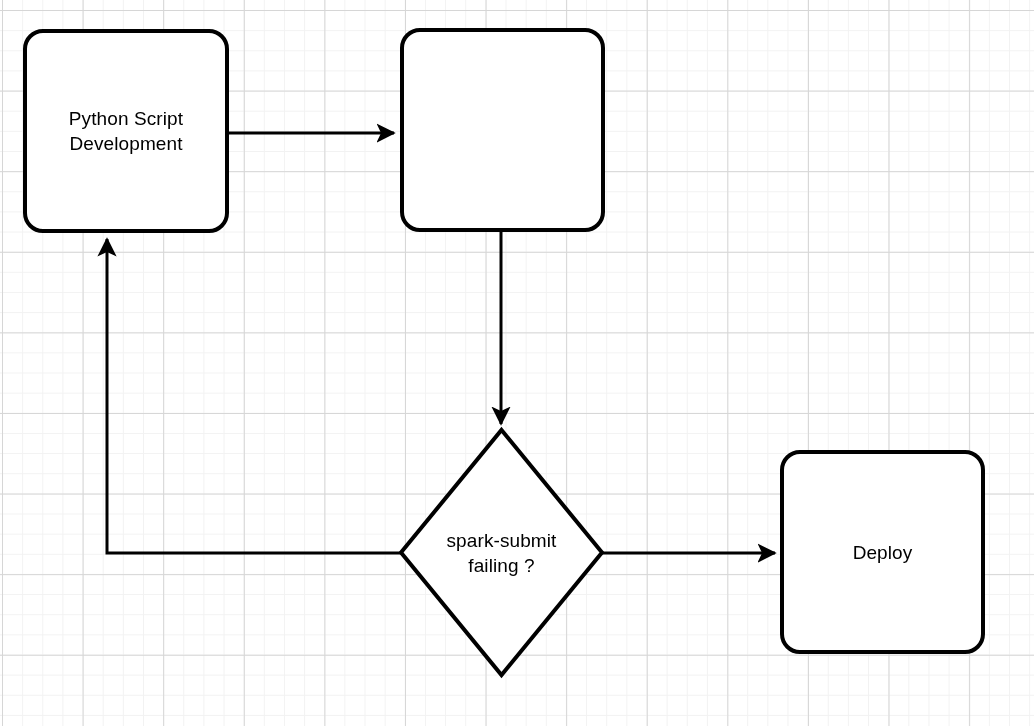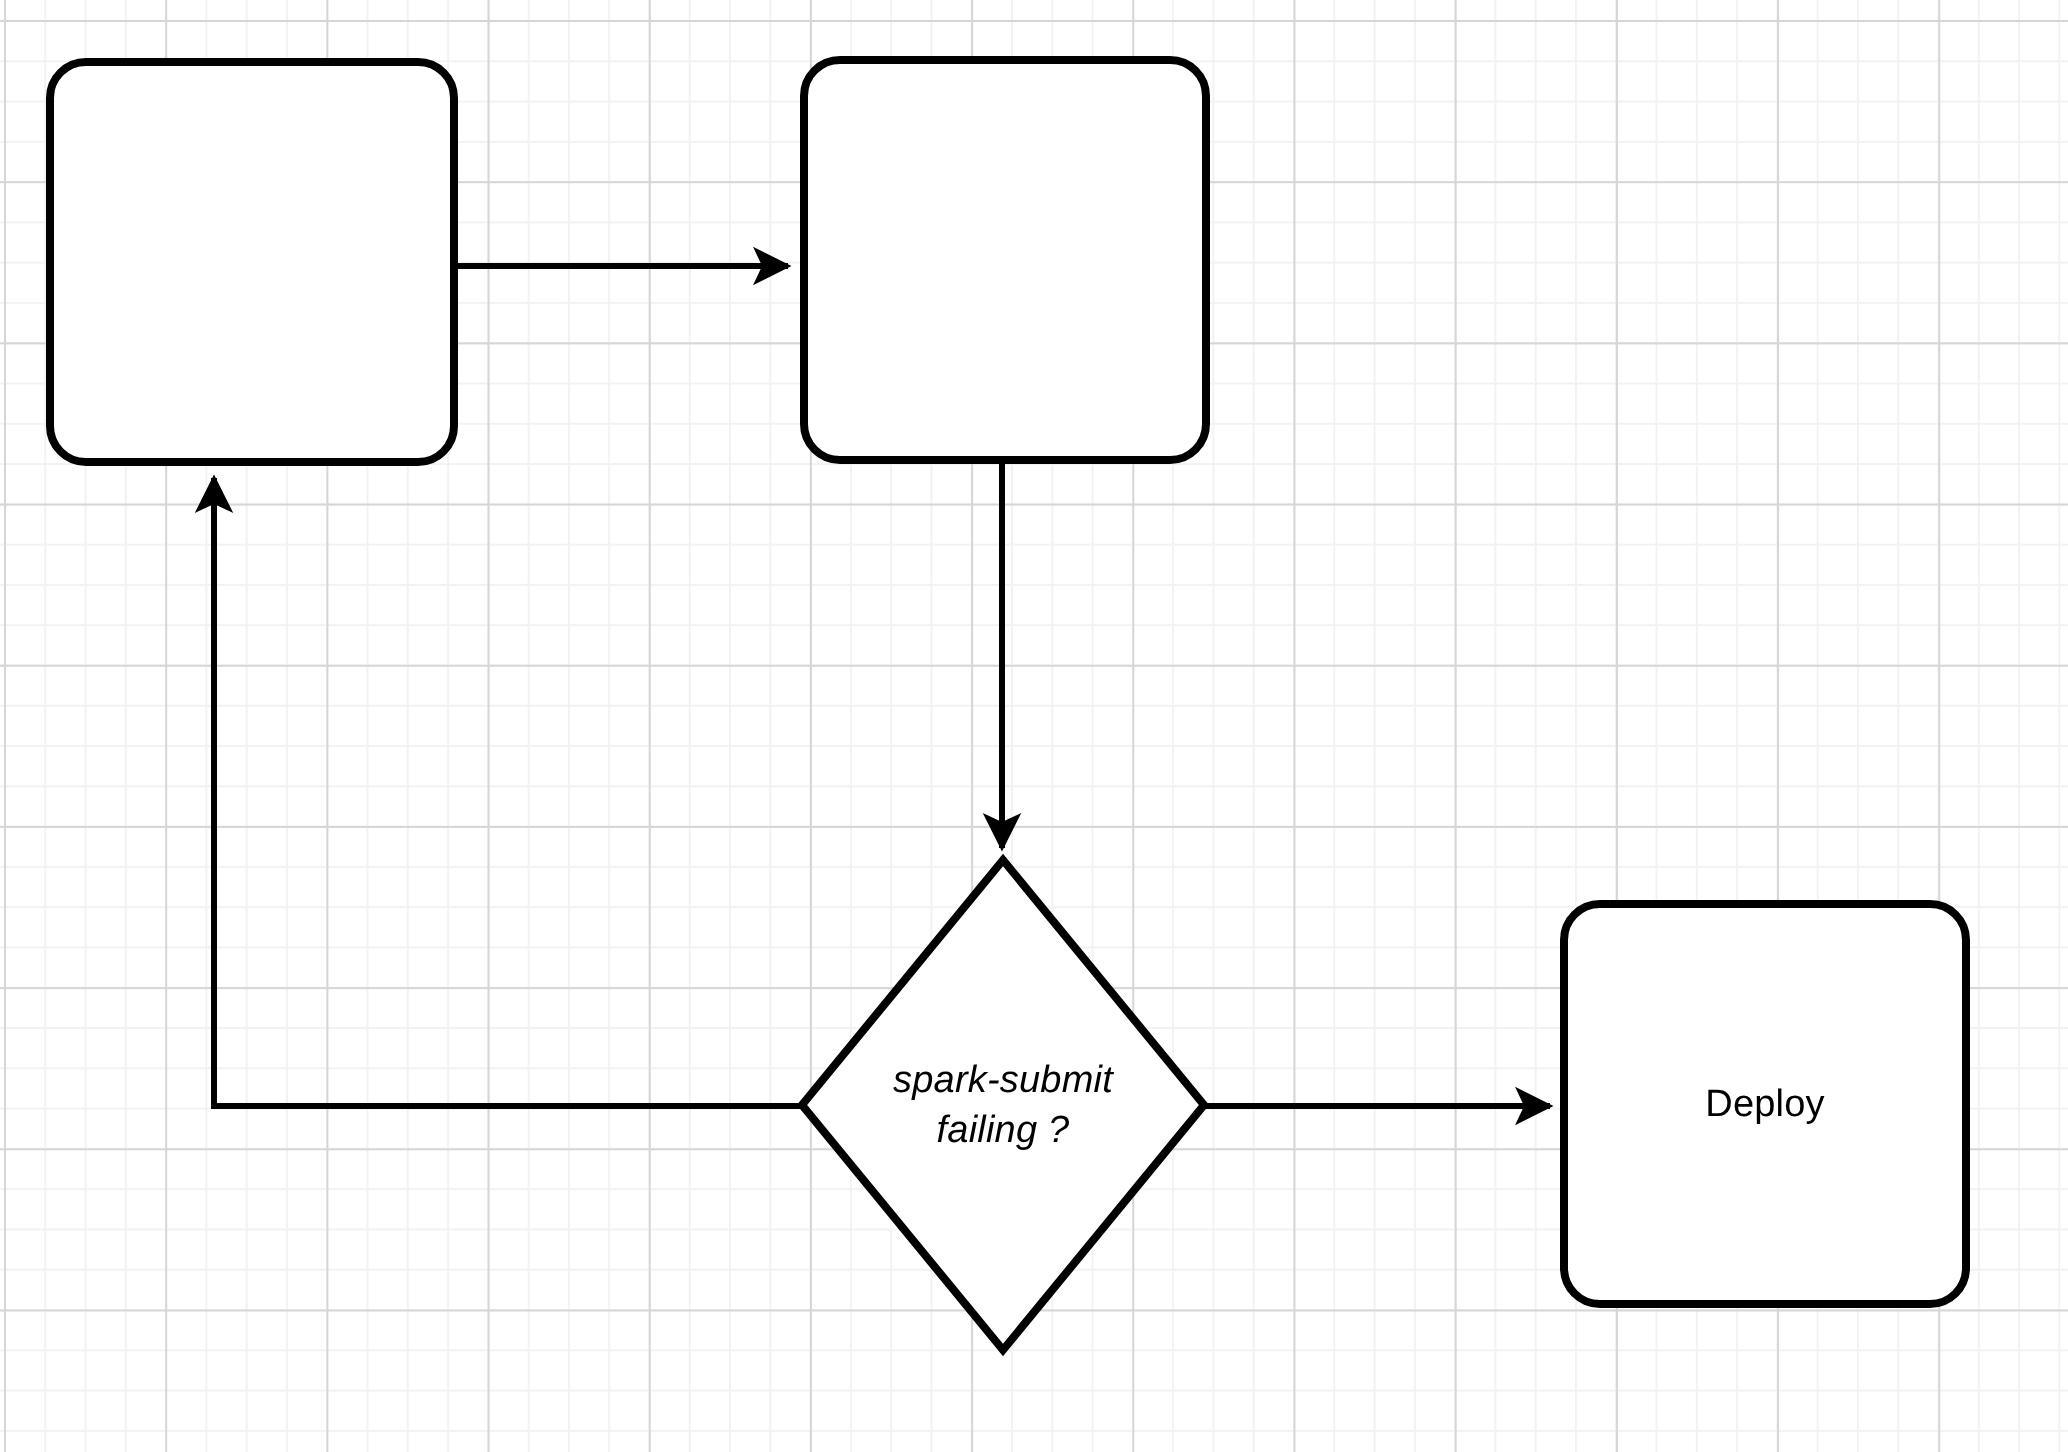--- a/index.html
+++ b/index.html
@@ -76,20 +76,22 @@
 
     <path d="M 227 133 L 394 133" fill="none" stroke="#000000" stroke-width="3" marker-end="url(#arrow)"></path>
 
     <path d="M 501 230 L 501 424" fill="none" stroke="#000000" stroke-width="3" marker-end="url(#arrow)"></path>
 
     <path d="M 602 553 L 775 553" fill="none" stroke="#000000" stroke-width="3" marker-end="url(#arrow)"></path>
 
     <path d="M 401 553 L 107 553 L 107 239" fill="none" stroke="#000000" stroke-width="3" stroke-linejoin="miter" marker-end="url(#arrow)"></path>
   </svg>
 
+  <div class="node-label" style="left:25px; top:31px; width:202px; height:200px;">Python Script
+Development</div>
 
 
-  <div class="node-label" style="left:401px; top:430px; width:201px; height:245px;font-style:italic;">spark-submit
+  <div class="node-label" style="left:401px; top:430px; width:201px; height:245px;">spark-submit
 failing ?</div>
 
   <div class="node-label" style="left:782px; top:452px; width:201px; height:200px;">Deploy</div>
 
 </div>
 
 </body></html>

